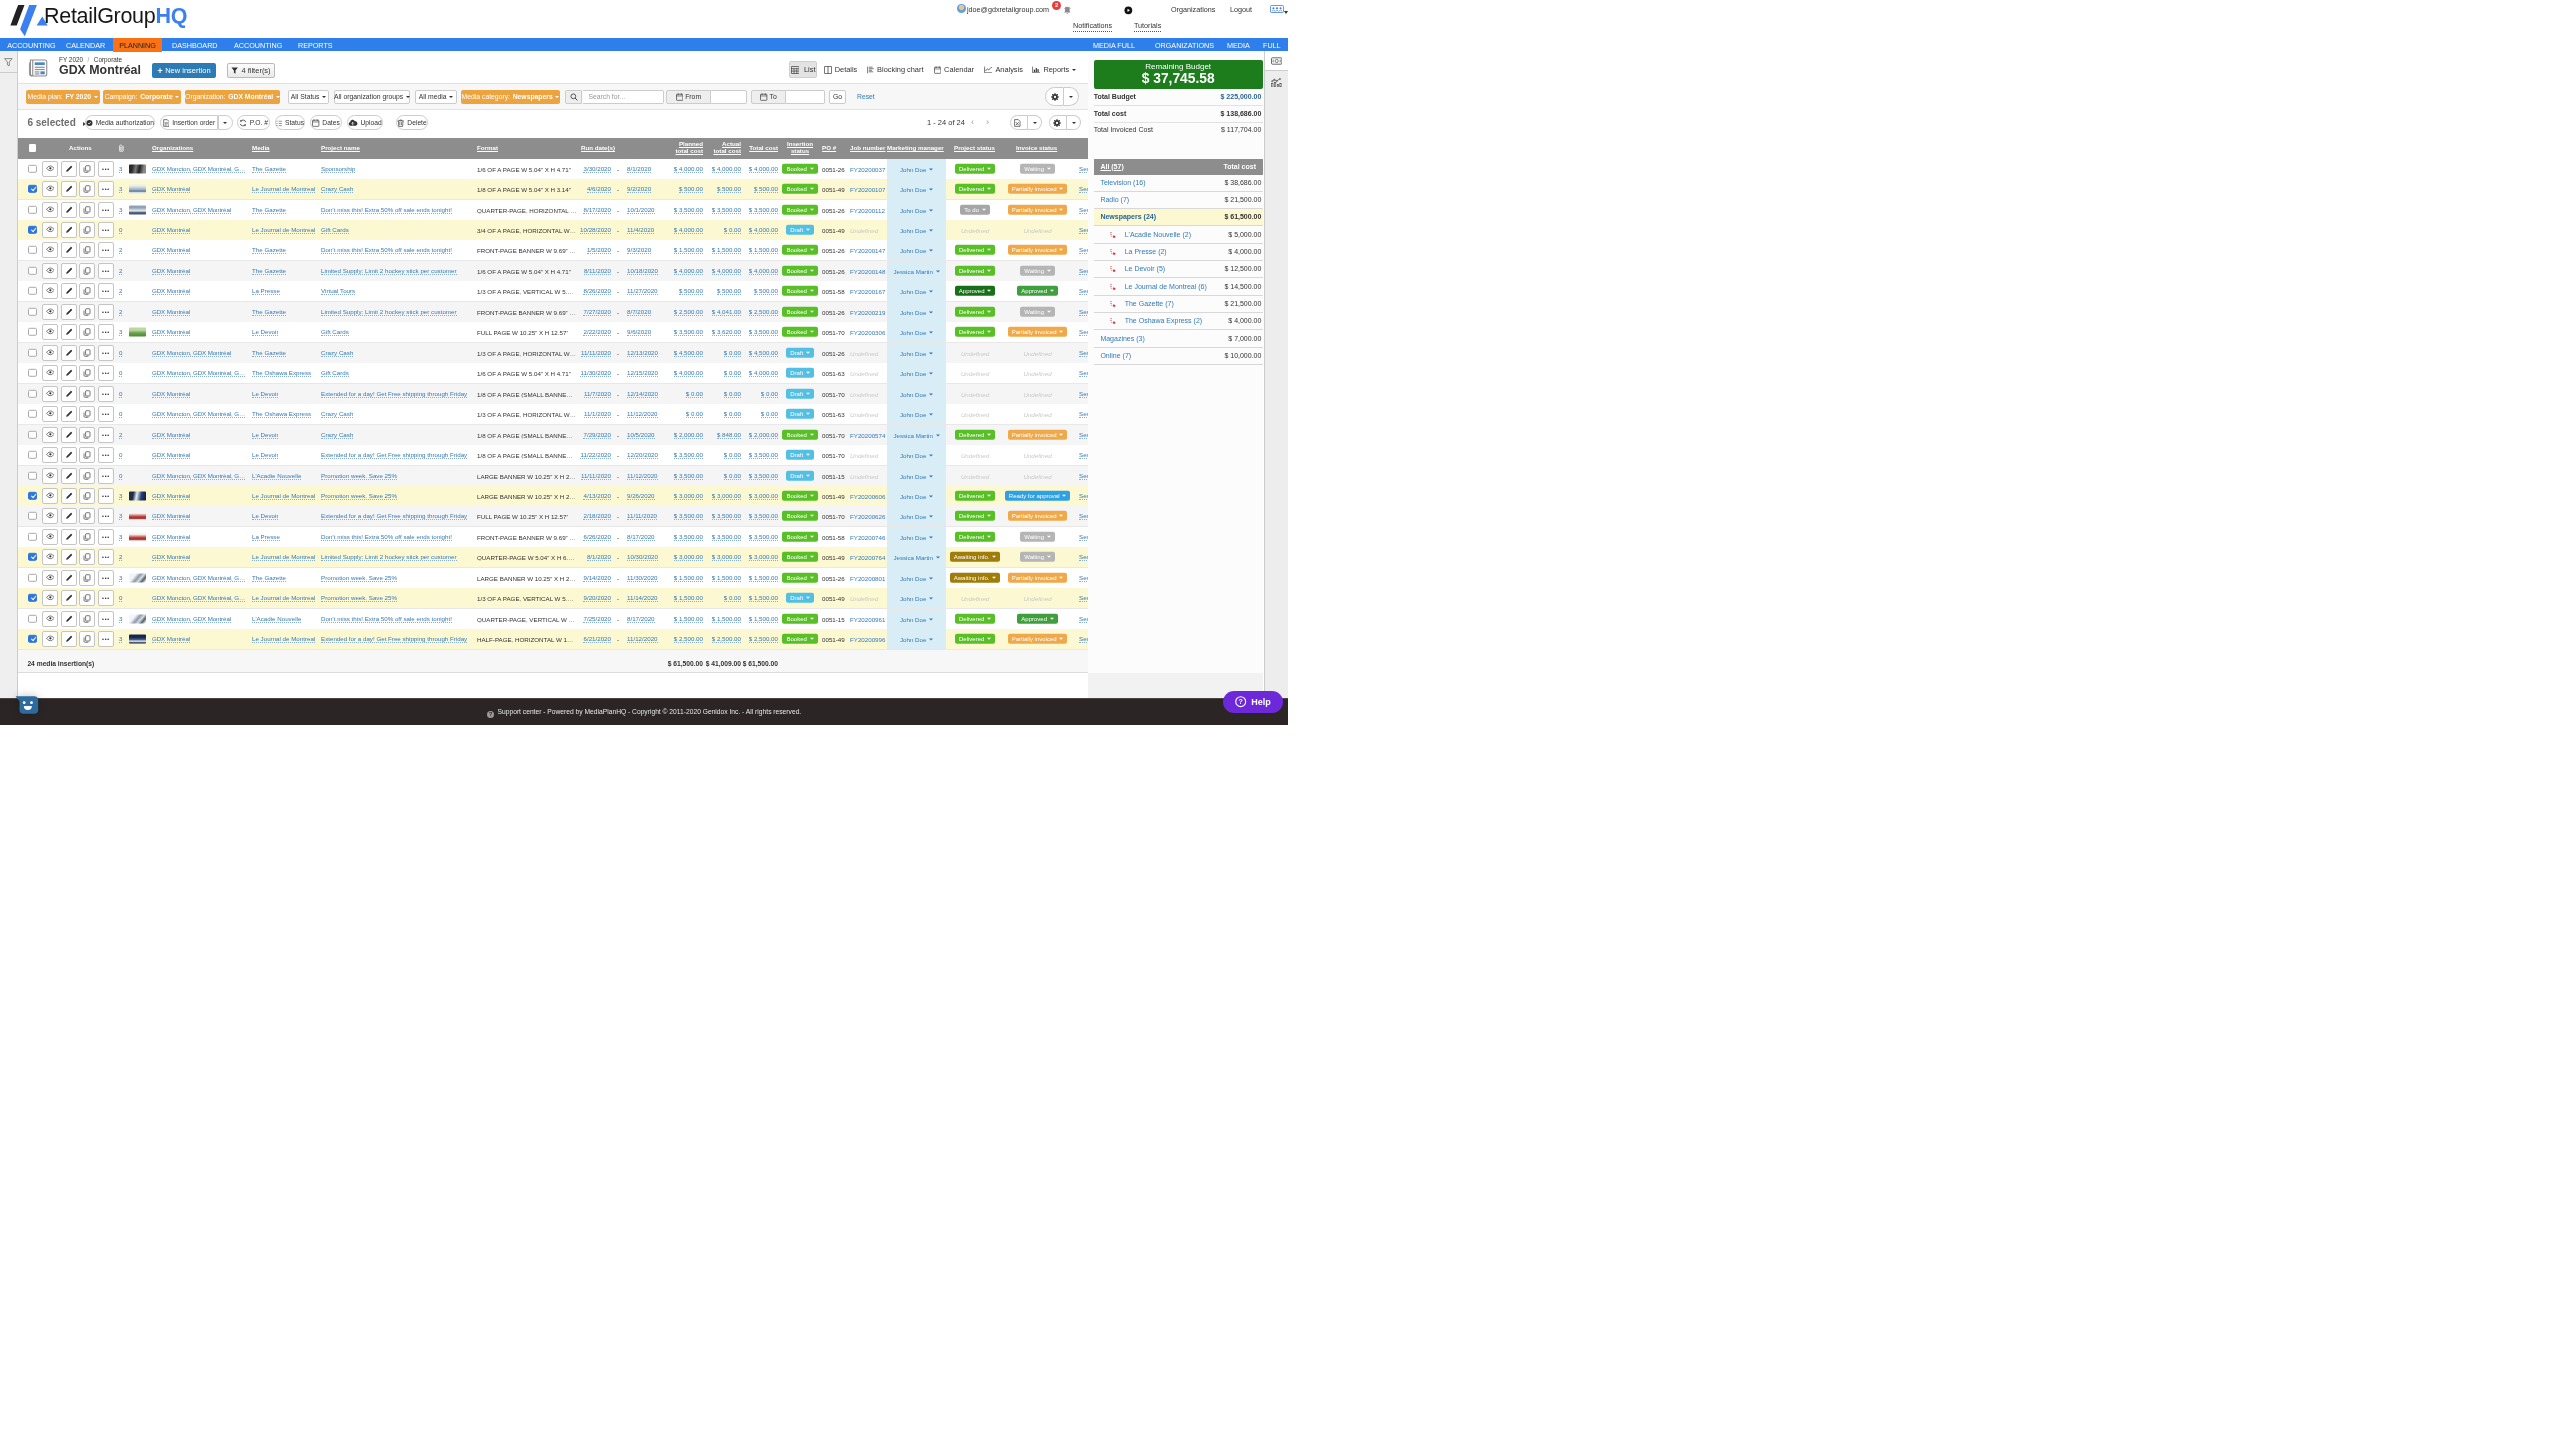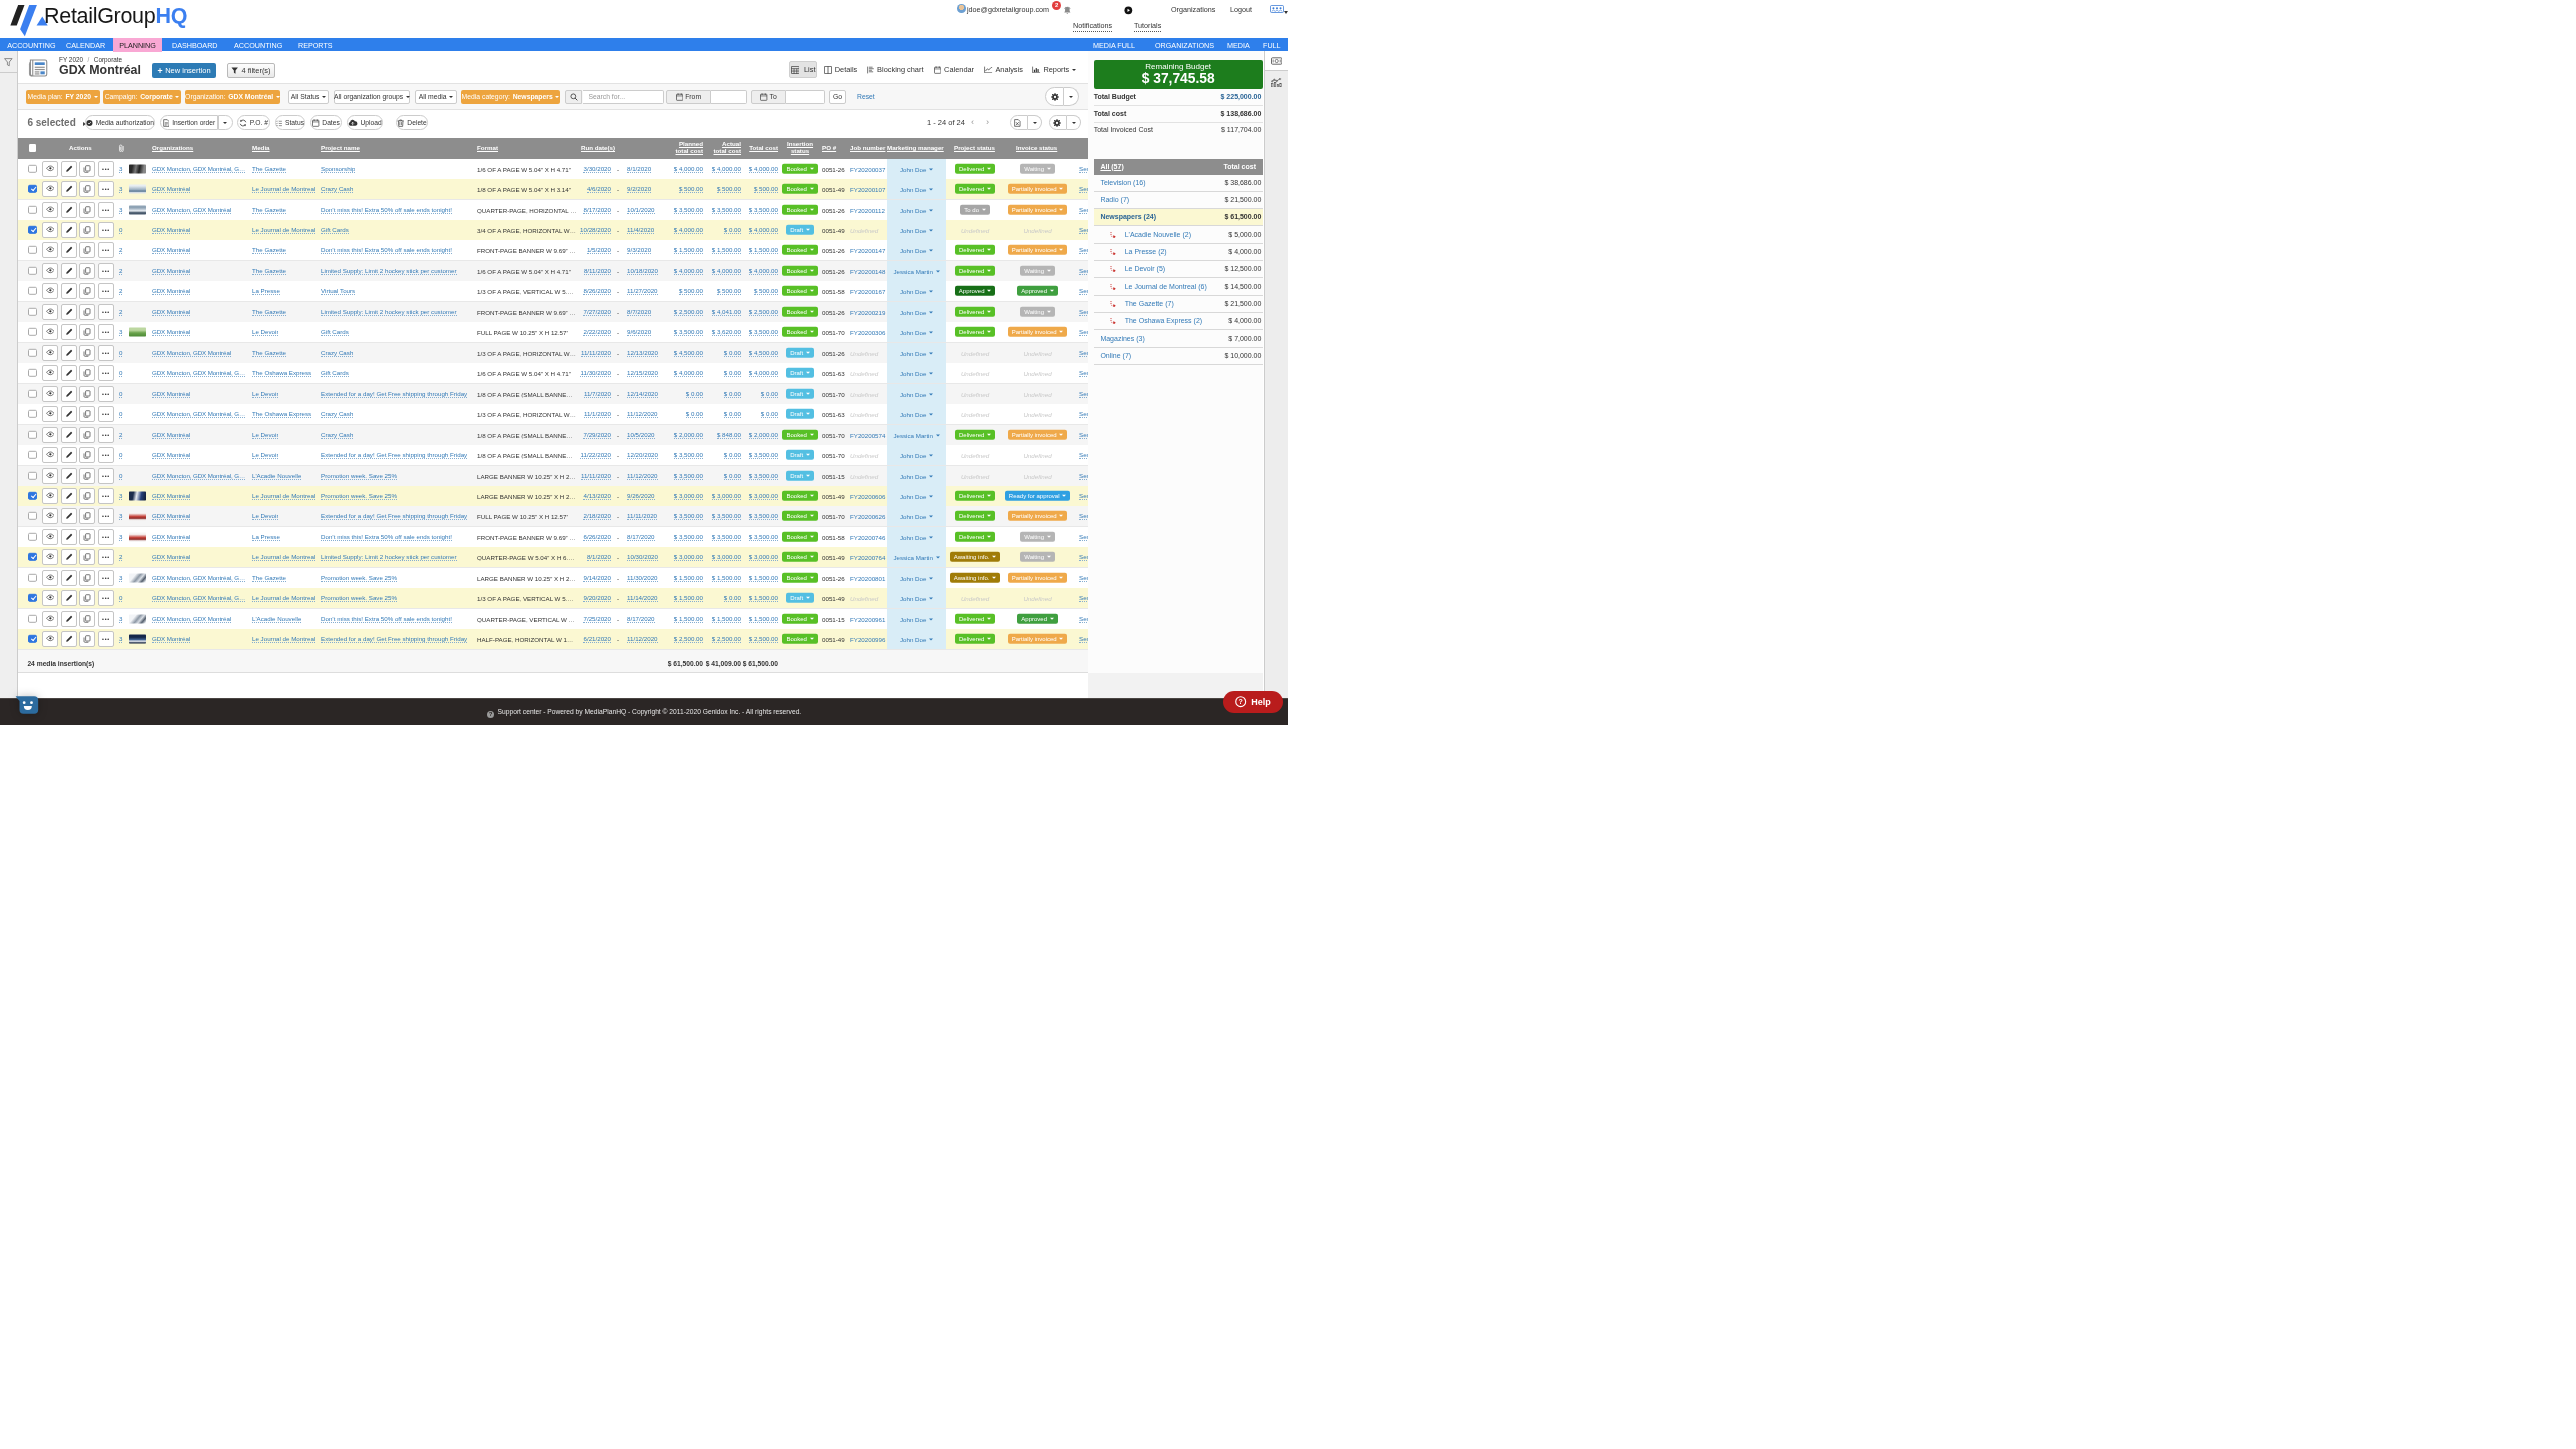--- a/index.html
+++ b/index.html
@@ -14,21 +14,21 @@
 .hitem { position:absolute; top:5.4px; font-size:7.2px; color:#333; white-space:nowrap; }
 .hdotted { border-bottom:0.7px dotted #555; padding-bottom:0.7px;margin-top:16px; }
 #avatar { position:absolute; left:957px; top:4.4px; width:8.7px; height:8.7px; border-radius:50%;
   background:radial-gradient(circle at 50% 38%,#e8c49a 0 36%,#6da0d2 40% 100%); }
 #nbadge { position:absolute; left:1052px; top:1px; width:9.4px; height:8.7px; background:#e23e3e; border-radius:4.7px;
   color:#fff; font-size:6px; font-weight:bold; text-align:center; line-height:8.7px; z-index:3; }
 
 
 #nav { position:absolute; left:0; top:38px; width:1288px; height:13px; background:#2e7feb; }
 .nv { position:absolute; top:3px; font-size:7.2px; color:#fff; white-space:nowrap; }
-#ptab { position:absolute; left:113px; top:0; width:49px; height:14.4px; background:#f9a8d4; z-index:2; }
+#ptab { position:absolute; left:113px; top:0; width:49px; height:14.4px; background:#f97316; z-index:2; }
 #ptab span { display:block; text-align:center; margin-top:3px; font-size:7.2px; color:#222; }
 
 
 #lstrip { position:absolute; left:0; top:51px; width:18px; height:647px; background:#efefef; border-right:0.7px solid #ccc; }
 #lstrip .fn { position:absolute; left:4.4px; top:6px; }
 #lstrip .dv { position:absolute; left:0; top:21px; width:100%; border-top:0.7px solid #ccc; }
 
 
 #tbar { position:absolute; left:18px; top:51px; width:1070px; height:32px; background:#fff; }
 #npicon { position:absolute; left:8.7px; top:7.4px; }
@@ -123,21 +123,21 @@
 
 #rstrip { position:absolute; left:1264px; top:51px; width:24px; height:647px; background:#ededed; border-left:0.7px solid #ccc; }
 #rstrip .b1 { position:absolute; left:0; top:0; width:100%; height:20px; background:#fff; border-bottom:0.7px solid #ccc; display:flex; align-items:center; justify-content:center; }
 #rstrip .b2 { position:absolute; left:0; top:20px; width:100%; height:23px; display:flex; align-items:center; justify-content:center; }
 
 
 #foot { position:absolute; left:0; top:698px; width:1288px; height:27px; background:#2b2625; border-top:1.7px solid #4a4543; color:#e6e6e6; font-size:6.7px; }
 #foot .c { position:absolute; left:0; right:0; top:9.4px; text-align:center; }
 #foot .qm { display:inline-block; width:7.4px; height:7.4px; border-radius:50%; background:#9a9a9a; color:#2b2625; font-size:6px; font-weight:bold; text-align:center; line-height:7.4px; margin-right:3.4px; vertical-align:-1.3px; }
 #smiley { position:absolute; left:14px; top:695px; z-index:5; filter:drop-shadow(0 0 4px rgba(0,0,0,.25)); }
-#help { position:absolute; left:1223px; top:691px; width:60px; height:22px; background:#b91c1c; border-radius:11px; color:#fff; display:flex; align-items:center; justify-content:center; font-size:9px; font-weight:bold; z-index:5; }
+#help { position:absolute; left:1223px; top:691px; width:60px; height:22px; background:#6d28d9; border-radius:11px; color:#fff; display:flex; align-items:center; justify-content:center; font-size:9px; font-weight:bold; z-index:5; }
 #help svg { margin-right:4.7px; }
 </style></head>
 <body>
 
 <div id="hdr">
   <div id="logo"><svg width="43" height="35" viewBox="0 0 64 52">
 <path d="M8 35L19.5 4.5h9.5L17.5 35z" fill="#222"></path>
 <path d="M36 4.5h11.5L29.5 51l-7-10.5z" fill="#3b7ff0"></path>
 <path d="M55.5 21.5L63.5 35H47z" fill="#3b7ff0"></path>
 </svg></div>

